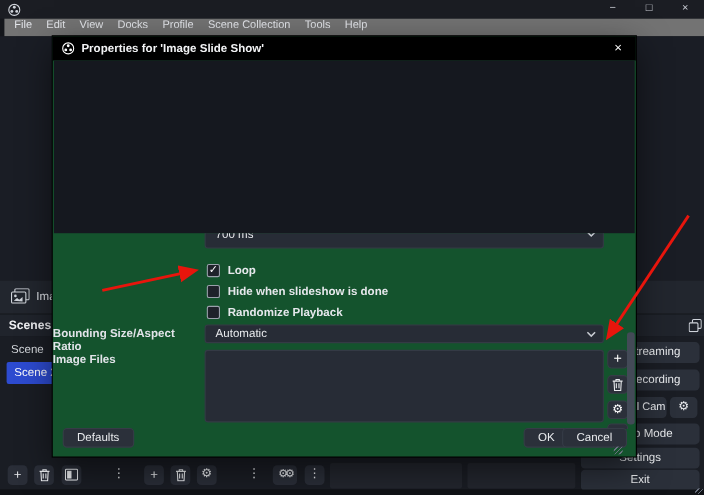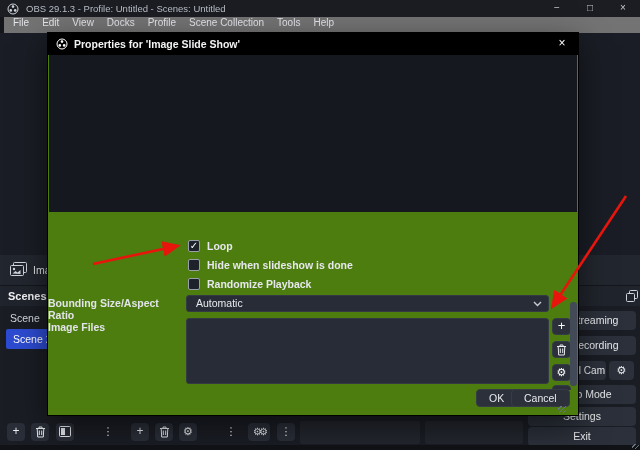--- a/index.html
+++ b/index.html
@@ -29,21 +29,21 @@
   .tool-btn{top:423px;width:18px;height:18px;background:#2a2e38;border-radius:4px;color:#e8eaed;text-align:center;line-height:17px;font-size:12px}
   .dock-panel{top:421px;height:23px;background:#23262e;border-radius:2px}
   .statusbar{left:0;top:445px;width:640px;height:5px;background:#101216}
 
   
   .controls-bg{left:528px;top:306px;width:112px;height:139px;background:#1a1d24}
   .ctl-btn{left:528px;width:108px;height:19px;background:#2b303a;border-radius:4px;
     color:#e8eaed;text-align:center;line-height:19px;overflow:hidden;white-space:nowrap;font-size:10.5px}
 
   
-  .dialog{left:48px;top:33px;width:530px;height:382px;background:#4d7c0f;
+  .dialog{left:48px;top:33px;width:530px;height:382px;background:#14532d;
     box-shadow:0 0 0 1px #000,0 10px 30px rgba(0,0,0,.55);z-index:10}
   .dlg-titlebar{left:0;top:0;width:530px;height:22px;background:#000}
   .dlg-title{left:26px;top:0;height:22px;line-height:22px;color:#f2f3f5;font-weight:600;font-size:10.5px}
   .dlg-close{right:4px;top:0;width:24px;height:22px;line-height:21px;text-align:center;color:#fff;font-size:12px}
   .dlg-preview{left:1px;top:22px;width:528px;height:157px;background:#15181f}
   .dlg-scroll{left:0;top:179px;width:530px;height:178px;overflow:hidden}
   .combo{background:#272c36;border:1px solid #343a45;border-radius:3px;box-sizing:border-box;color:#e8eaed}
   .combo .val{position:absolute;left:9px;top:0;line-height:inherit}
   .chev{position:absolute;right:6px;top:50%;margin-top:-3px;width:9px;height:6px}
   .cb-row{position:absolute;left:140px;height:13px}
@@ -61,21 +61,20 @@
 </head>
 <body>
 
 <div class="abs titlebar">
   <svg class="abs" style="left:7px;top:3px" width="12" height="12" viewBox="0 0 12 12">
     <circle cx="6" cy="6" r="5" fill="none" stroke="#cfd3da" stroke-width="1"></circle>
     <circle cx="6" cy="3.6" r="1.3" fill="#cfd3da"></circle>
     <circle cx="3.8" cy="7.4" r="1.3" fill="#cfd3da"></circle>
     <circle cx="8.2" cy="7.4" r="1.3" fill="#cfd3da"></circle>
   </svg>
-  <div class="abs win-title txt">OBS 29.1.3 - Profile: Untitled - Scenes: Untitled</div>
   <div class="abs win-btn" style="left:542px">−</div>
   <div class="abs win-btn" style="left:575px">□</div>
   <div class="abs win-btn" style="left:608px">×</div>
 </div>
 
 <div class="abs menubar">
   <span class="menu-item">File</span>
   <span class="menu-item">Edit</span>
   <span class="menu-item">View</span>
   <span class="menu-item">Docks</span>
@@ -160,20 +159,26 @@
       <circle cx="8.2" cy="7.4" r="1.3" fill="#ffffff"></circle>
     </svg>
     <div class="abs dlg-title txt">Properties for 'Image Slide Show'</div>
     <div class="abs dlg-close">×</div>
   </div>
 
   <div class="abs dlg-preview"></div>
 
   <div class="abs dlg-scroll">
 
+    <div class="abs combo" style="left:138px;top:-13px;width:363px;height:27px;line-height:27px">
+      <span class="val txt">700 ms</span>
+      <svg class="chev" viewBox="0 0 9 6">
+          <polyline points="1,1 4.5,4.5 8,1" fill="none" stroke="#c7cbd2" stroke-width="1.4"></polyline>
+        </svg>
+    </div>
 
     <div class="cb-row" style="top:28px">
       <span class="cb-box">✓</span>
       <span class="cb-label txt">Loop</span>
     </div>
     <div class="cb-row" style="top:47px">
       <span class="cb-box"></span>
       <span class="cb-label txt">Hide when slideshow is done</span>
     </div>
     <div class="cb-row" style="top:66px">
@@ -198,20 +203,21 @@
         <path d="M1 2.5h9M4 2.5V1h3v1.5M2.2 2.5l.5 8.5h5.6l.5-8.5" fill="none" stroke="#e8eaed" stroke-width="1"></path>
         <path d="M4.3 4.5v4.5M6.7 4.5v4.5" stroke="#e8eaed" stroke-width="1"></path>
       </svg>
     </div>
     <div class="mini-btn" style="top:152px;font-size:11px">⚙</div>
     <div class="mini-btn" style="top:173px"></div>
 
     <div class="dlg-scrollthumb"></div>
   </div>
 
+  <div class="dlg-footer-btn" style="left:9px">Defaults</div>
   <div class="dlg-footer-btn" style="left:428px">OK</div>
   <div class="dlg-footer-btn" style="left:463px">Cancel</div>
   <div class="abs grip" style="left:510px;top:373px;width:8px;height:7px"></div>
 </div>
 
 <svg class="abs arrow-layer" viewBox="0 0 640 450">
   <defs>
     <marker id="ah" markerWidth="8" markerHeight="8" refX="5.5" refY="3" orient="auto">
       <path d="M0,0 L7,3 L0,6 z" fill="#e8150c"></path>
     </marker>

